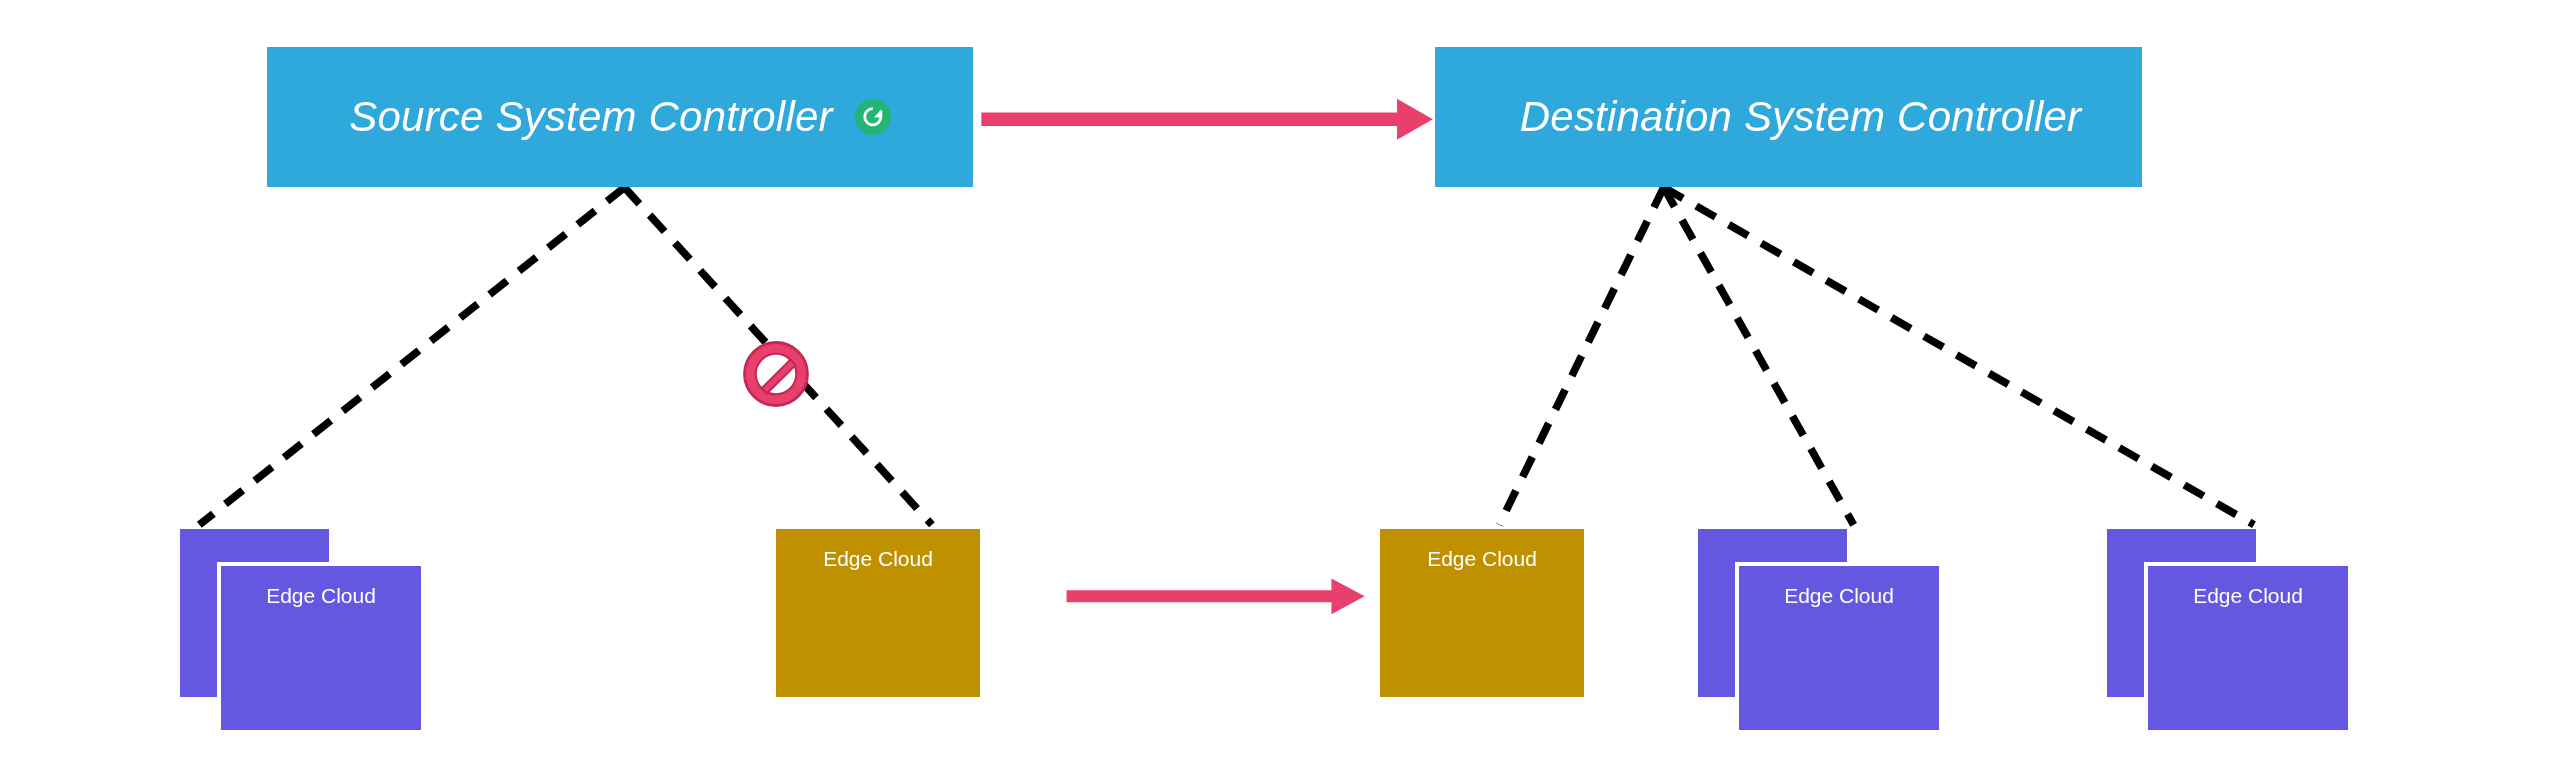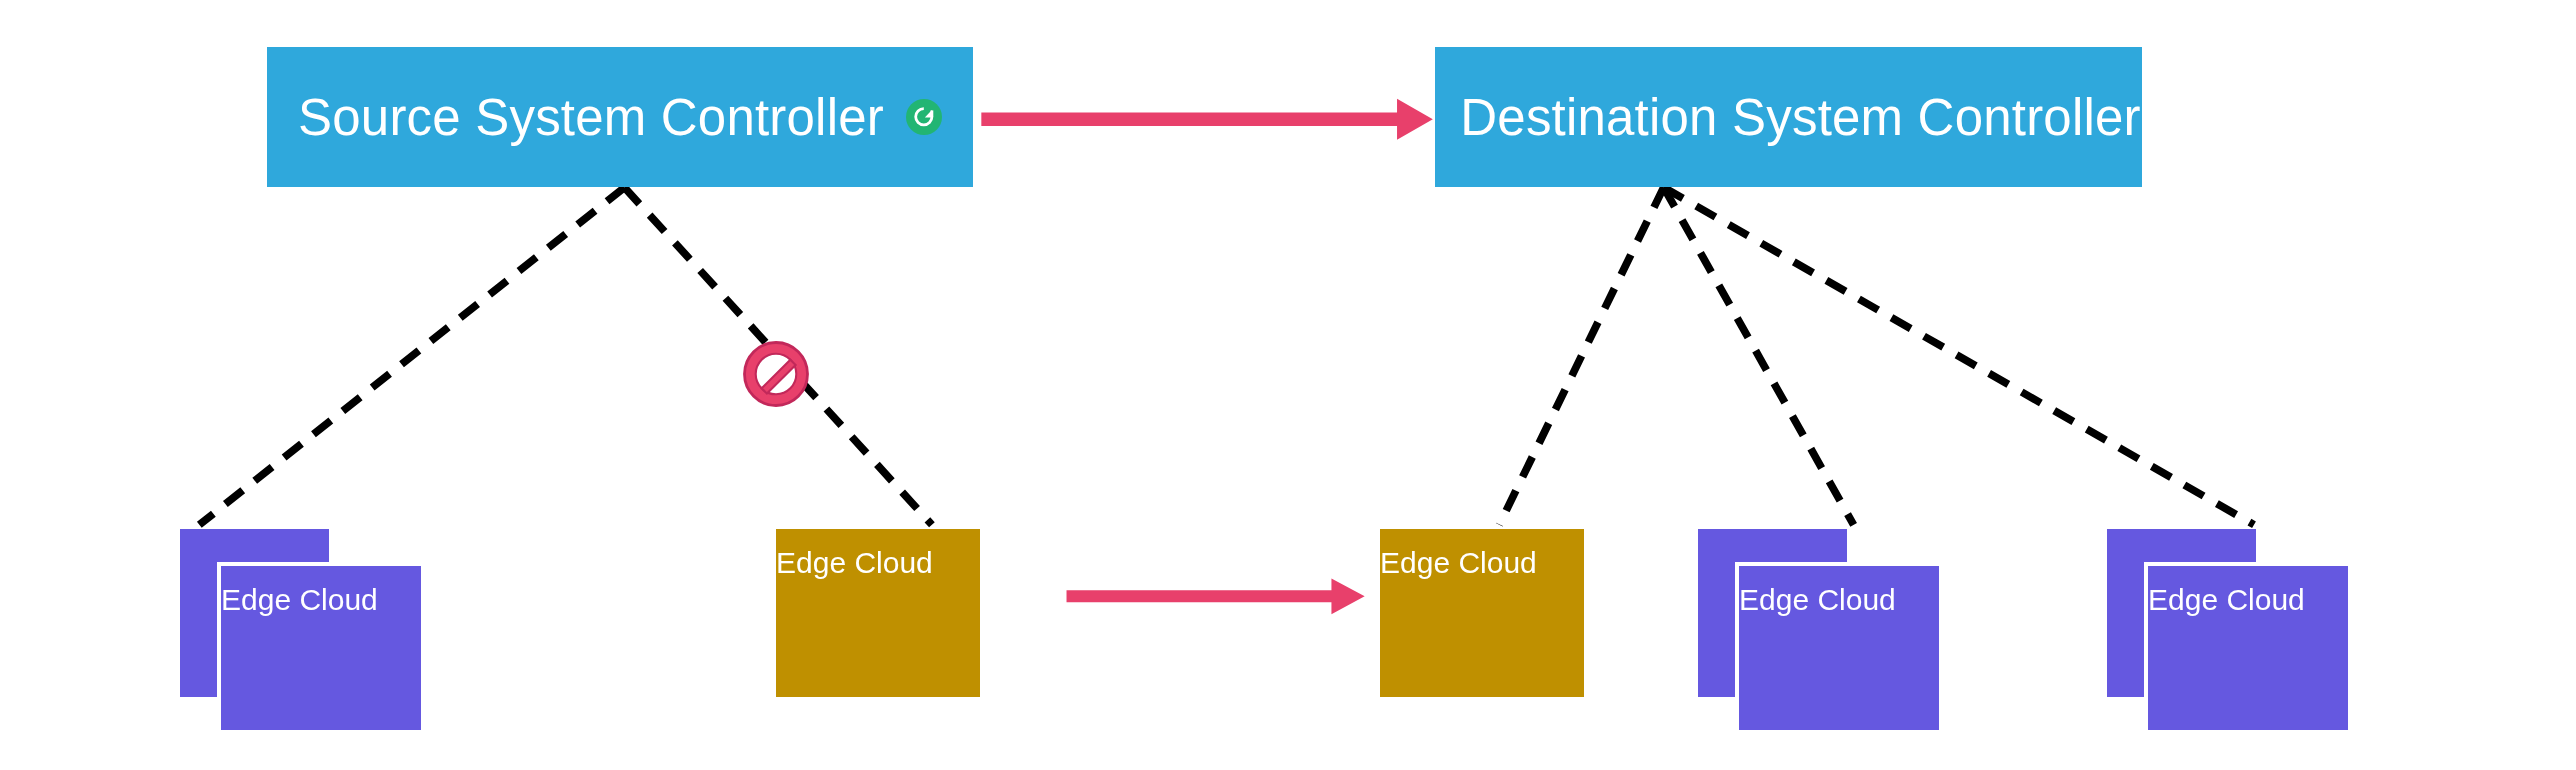--- a/index.html
+++ b/index.html
@@ -27,25 +27,26 @@
   .controller{
     position:absolute;
     display:flex;
     align-items:center;
     justify-content:center;
     color:#ffffff;
     box-sizing:border-box;
     z-index:5;
   }
   .controller .ctrl-label{
-    font-size:51px;
+    font-size:42px;
     font-weight:400;
     letter-spacing:0.2px;
     white-space:nowrap;
     line-height:1;
+    font-style:italic;
   }
   #ctrl-source{ left:267px; top:47px; width:706px; height:140px; background:#2FA8DC; }
   #ctrl-dest  { left:1435px; top:47px; width:707px; height:140px; background:#2FA8DC;padding-left:24px; }
 
   
   .sync-badge{
     width:36px;height:36px;
     border-radius:50%;
     background:#22B573;
     display:inline-flex;
@@ -82,22 +83,23 @@
     left:0; top:0;
     width:204px; height:168px;
     border:0;
   }
   .cloud-group.gold .cloud-front{ background:#BF9000; }
 
   .cloud-label{
     position:absolute;
     left:0; right:0;
     top:19px;
+    text-align:center;
     color:#ffffff;
-    font-size:30px;
+    font-size:21px;
     font-weight:400;
     line-height:1;
     white-space:nowrap;
   }
 
   
   #no-entry{
     position:absolute;
     left:741px; top:339px;
     width:70px;height:70px;

